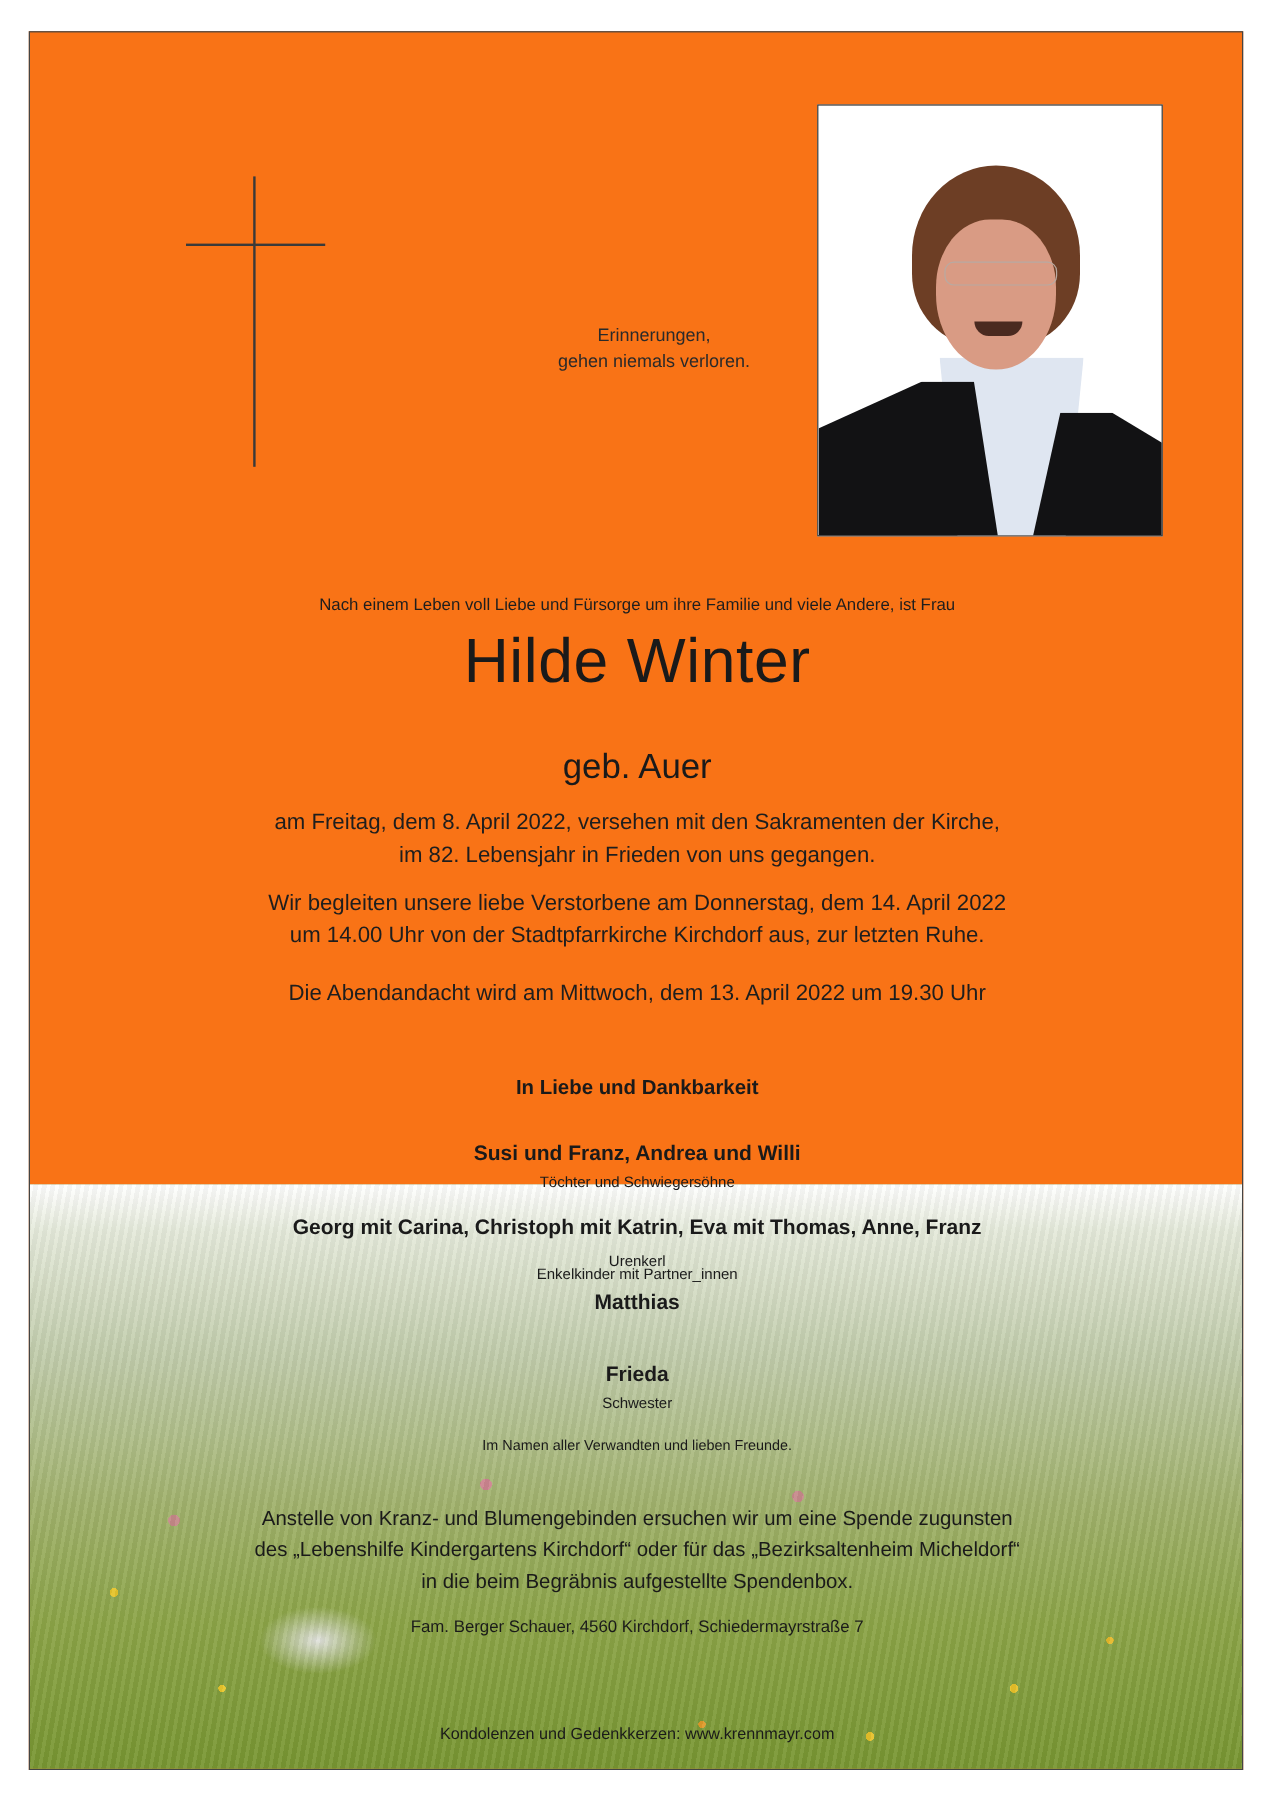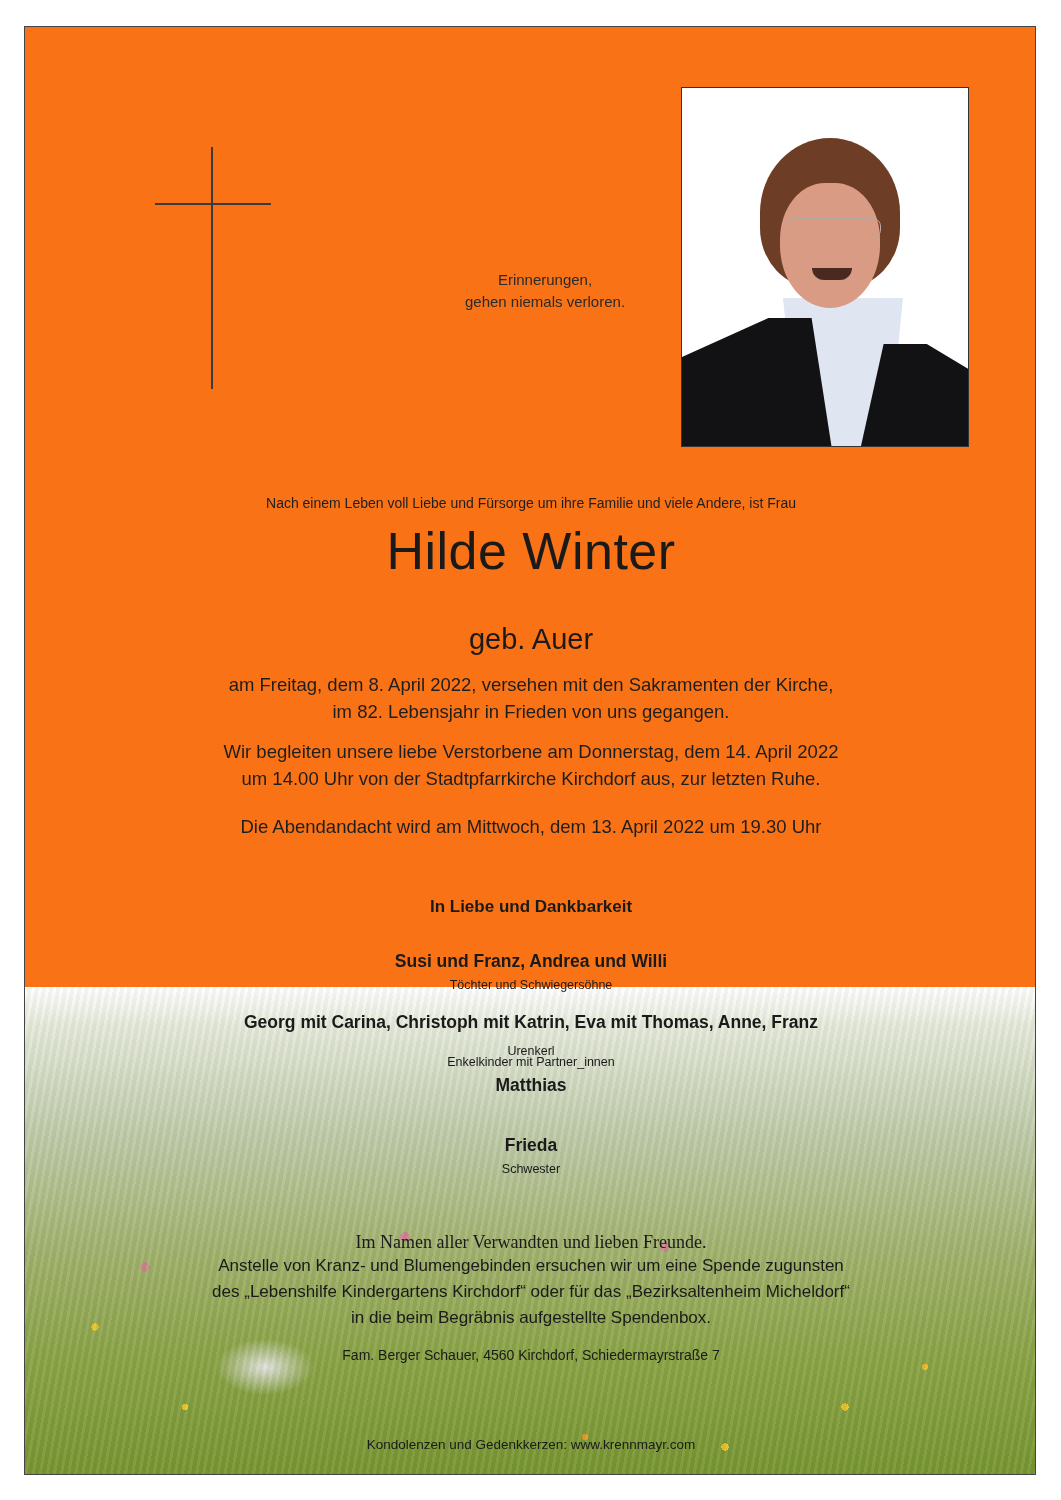--- a/index.html
+++ b/index.html
@@ -49,21 +49,21 @@
   .p1 { top: 644px; }
   .p2 { top: 711px; }
   .p3 { top: 786px; }
   .thanks { top: 870px; font-size: 17px; font-weight: bold; color: #1a1a1a; }
   .fam { font-size: 17.5px; font-weight: bold; color: #1a1a1a; }
   .rel { font-size: 12.5px; color: #1a1a1a; }
   .r1n { top: 924px; } .r1r { top: 951px; }
   .r2n { top: 985px; } .r2r { top: 1012px; margin-top: 16px; }
   .r3n { top: 1048px; } .r3r { top: 1017px; }
   .r4n { top: 1108px; } .r4r { top: 1135px; }
-  .allrel { top: 1205px; font-size: 18px; color: #1a1a1a; font-family: Liberation Serif, serif; }
+  .allrel { top: 1170px; font-size: 12px; color: #1a1a1a; }
   .donation { top: 1226px; font-size: 17px; line-height: 26px; color: #1a1a1a; }
   .address { top: 1320px; font-size: 14px; color: #1a1a1a; }
   .condol { top: 1410px; font-size: 13.5px; color: #1a1a1a; }
 </style>
 </head>
 <body>
 
 <div class="frame">
   <div class="meadow"></div>
 

